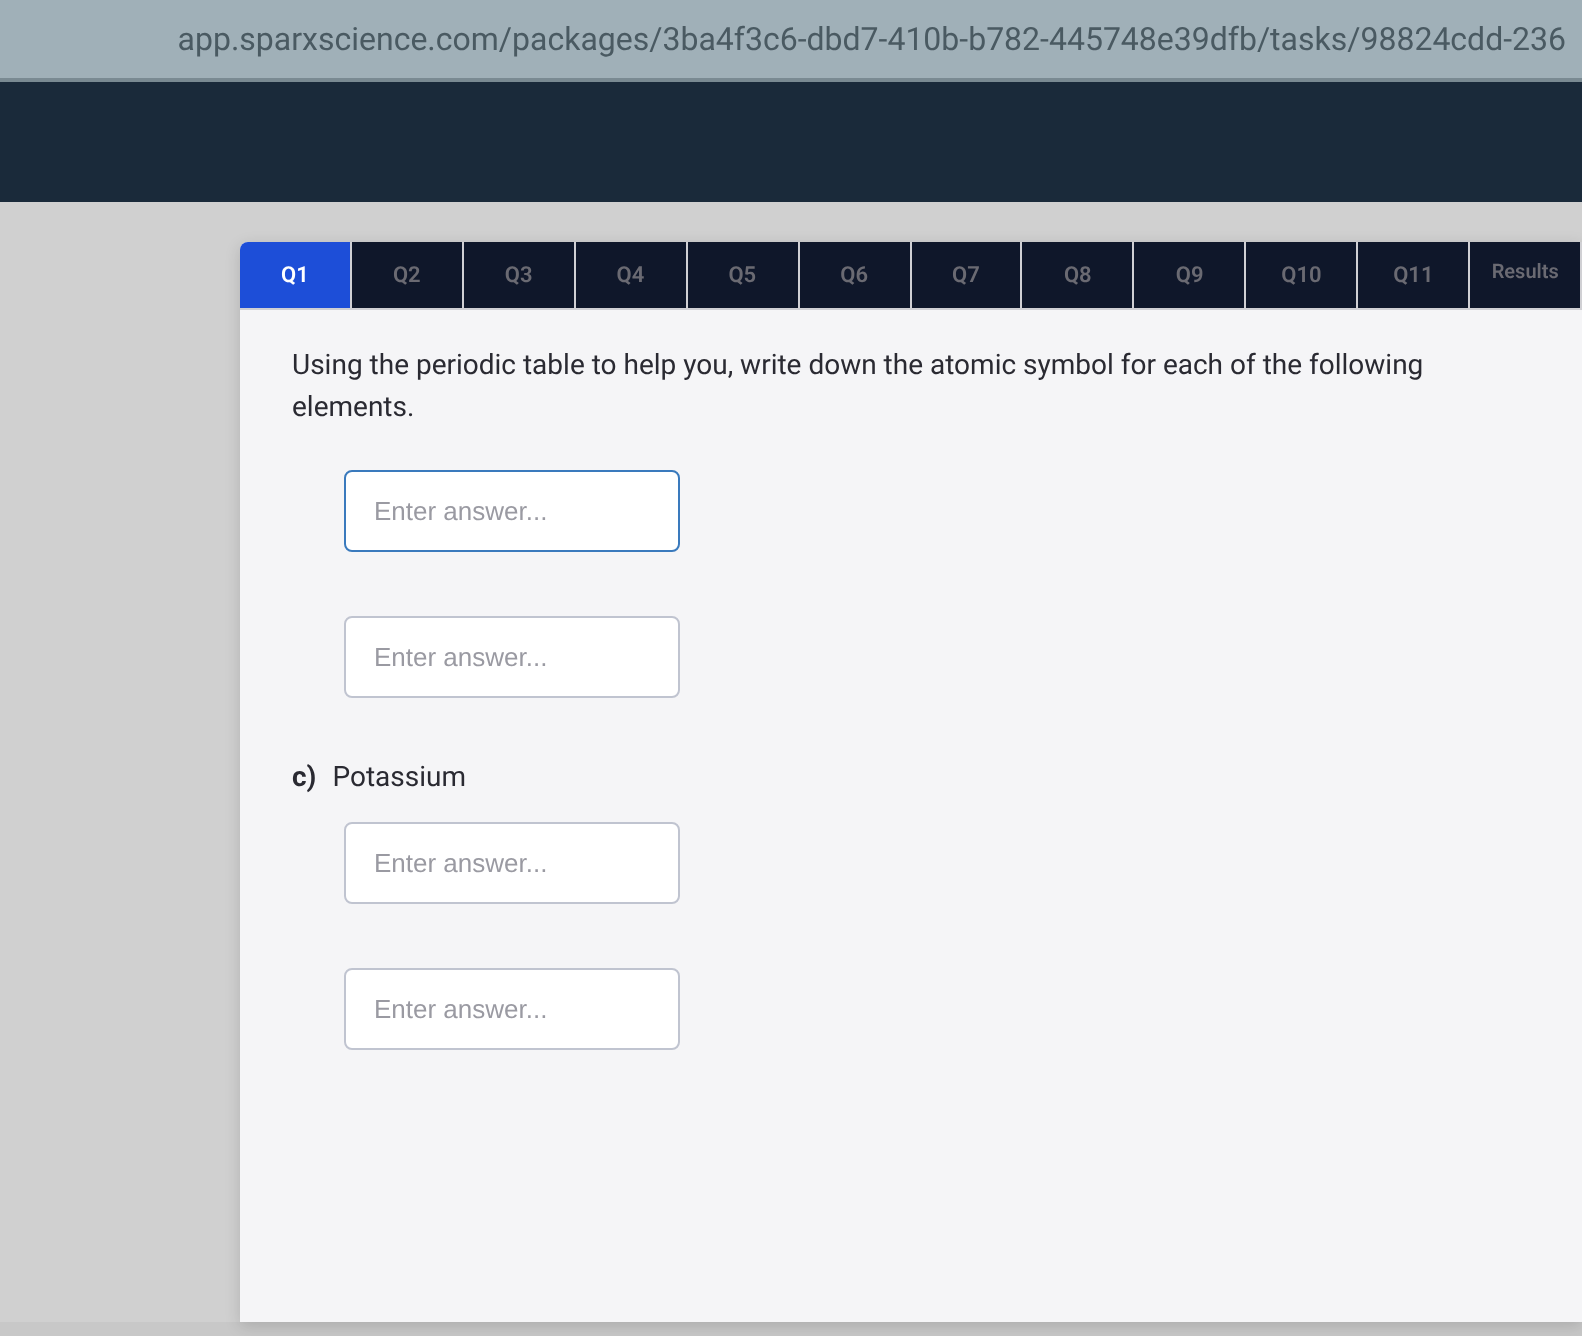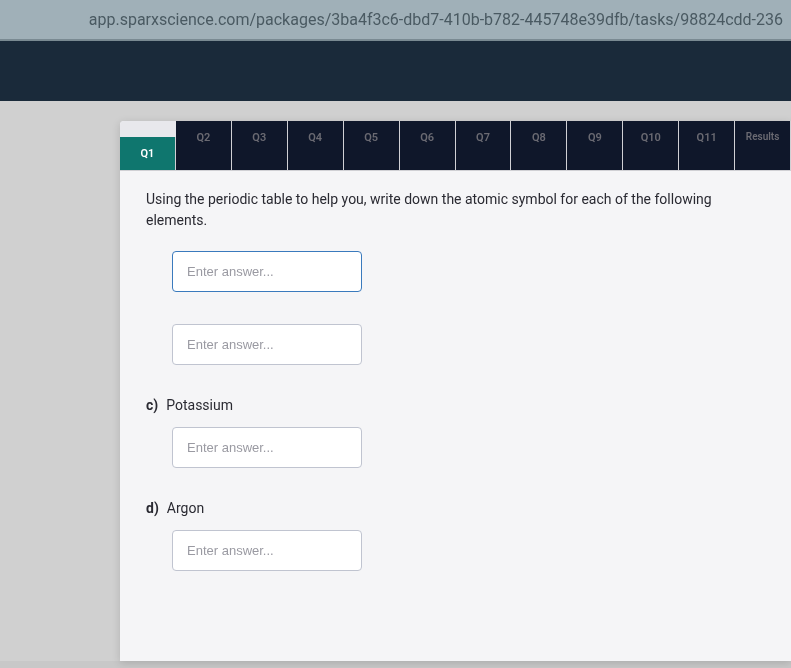--- a/index.html
+++ b/index.html
@@ -47,23 +47,22 @@
       padding: 10px 4px;
       text-align: center;
       font-size: 11px;
       font-weight: 600;
       color: #6a6a72;
       border-right: 1px solid #d0d0d4;
       cursor: pointer;
       background: #0f172a;
     }
     .tab.active {
-      background: #0f766e;
+      background: #1d4ed8;
       color: #fff;
-      margin-top: 16px;
     }
     .tab.results {
       font-size: 10px;
     }
     .question-body {
       padding: 18px 26px;
     }
     .question-prompt {
       font-size: 14px;
       color: #2a2a32;
@@ -77,21 +76,21 @@
       font-size: 14px;
       color: #2a2a32;
       margin-bottom: 14px;
     }
     .part-letter {
       font-weight: 700;
       margin-right: 8px;
     }
     .answer-input {
       margin-left: 26px;
-      width: 190px;
+      width: 168px;
       padding: 12px 14px;
       font-size: 13px;
       border: 1px solid #c0c4d0;
       border-radius: 4px;
       color: #8a8a92;
       background: #fff;
       outline: none;
     }
     .answer-input.focused {
       border: 1.5px solid #3a7abd;
@@ -136,21 +135,18 @@
       </div>
 
       <div class="part">
         <div class="part-label">
           <span class="part-letter">c)</span><span>Potassium</span>
         </div>
         <input class="answer-input" type="text" placeholder="Enter answer..." style="">
       </div>
 
       <div class="part">
-        <div class="part-label">
-          <span class="part-letter">d)</span><span>Argon</span>
-        </div>
         <input class="answer-input" type="text" placeholder="Enter answer..." style="">
       </div>
 
     </div>
   </div>
 </div>
 
 </body></html>

